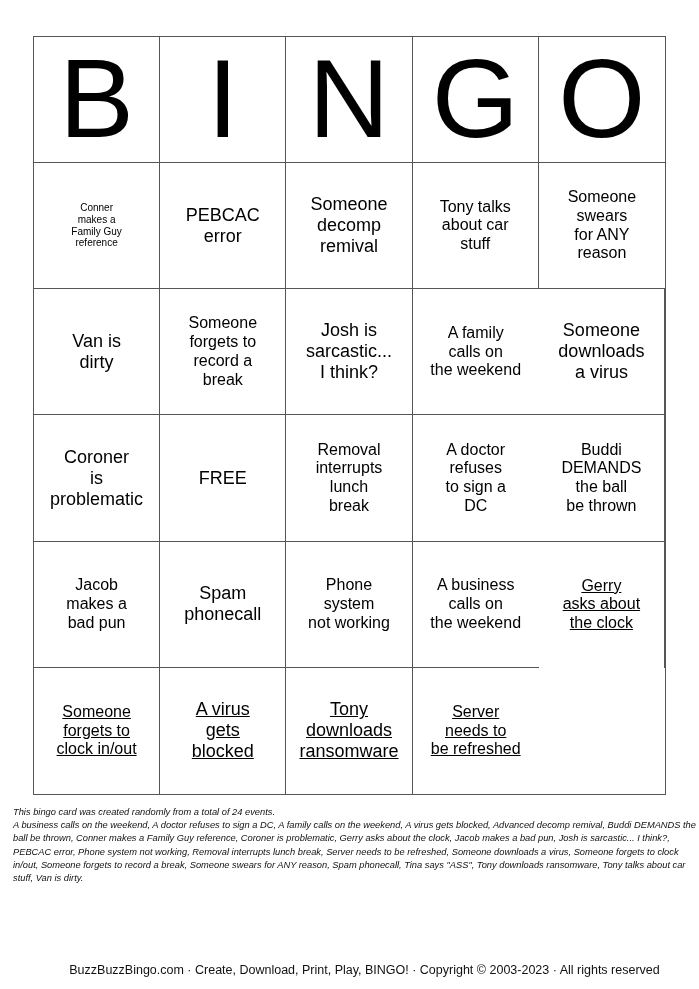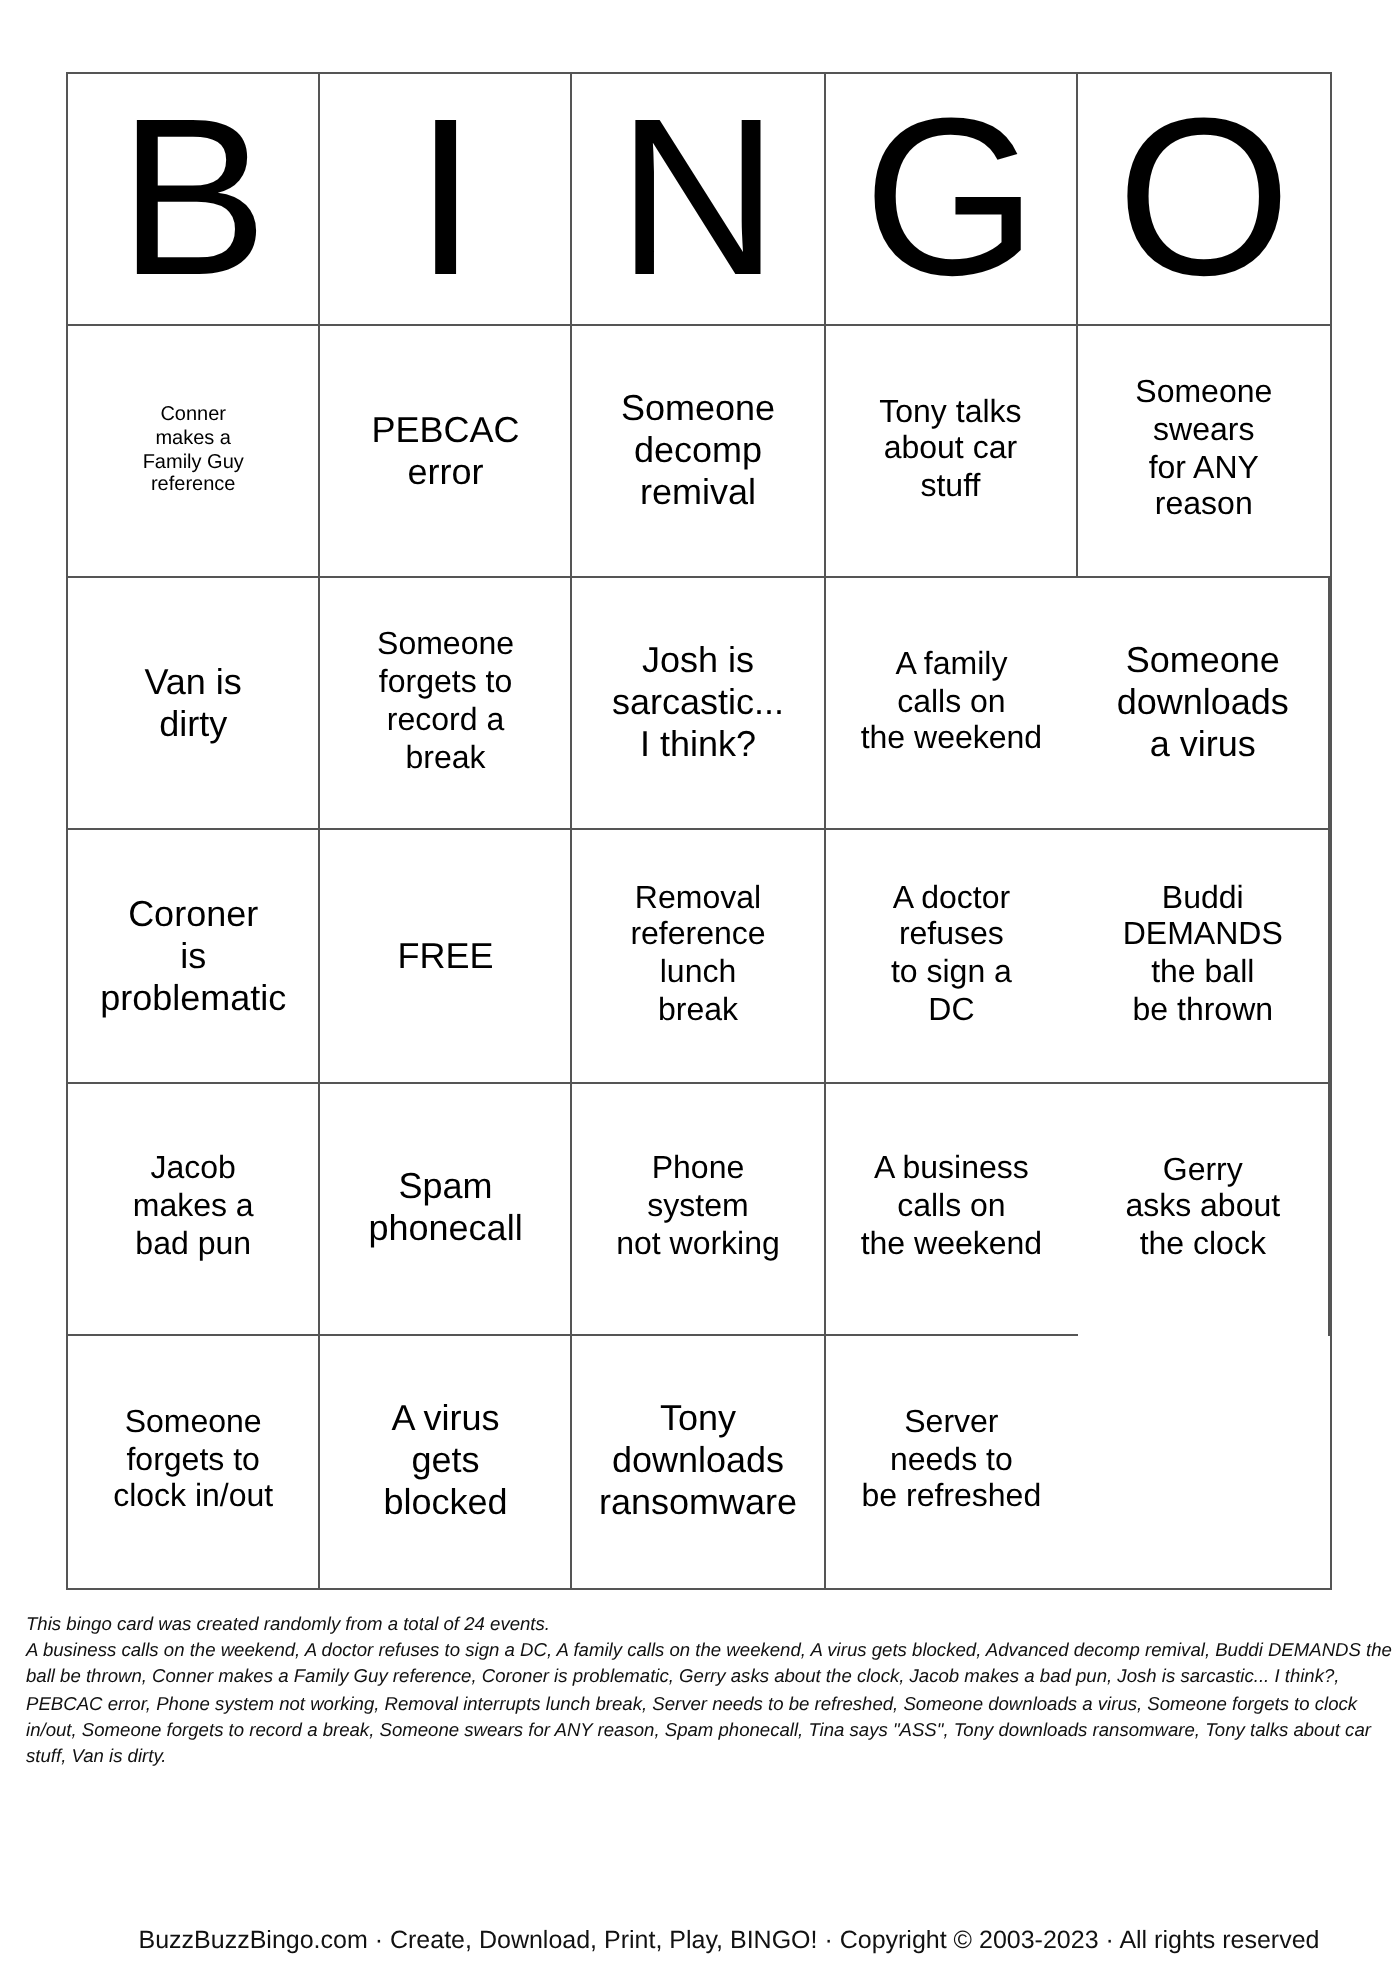--- a/index.html
+++ b/index.html
@@ -1,20 +1,20 @@
 <!DOCTYPE html>
 <html><head>
   <meta charset="utf-8">
   <style>
     html, body { margin: 0; padding: 0; background: #ffffff; }
     body { width: 699px; height: 989px; position: relative; font-family: "Liberation Sans", sans-serif; color: #000; overflow: hidden; }
     .card { position: absolute; left: 33px; top: 36px; width: 633px; height: 759px; border: 1px solid #555; box-sizing: border-box; display: grid; grid-template-columns: repeat(5, 1fr); grid-template-rows: repeat(6, 1fr); }
     .cell { border-right: 1px solid #555; border-bottom: 1px solid #555; display: flex; align-items: center; justify-content: center; text-align: center; box-sizing: border-box; padding: 4px; }
     .cell.last-col { border-right: none; }
-    .cell.last-row { border-bottom: none; }
+    .cell.last-row { border-bottom: none; text-decoration: underline; }
     .header-cell { font-size: 112px; line-height: 1; font-weight: normal; padding-top: 2px; }
     .cell-text { white-space: pre-line; line-height: 1.17; }
     .fs-sm { font-size: 10px; }
     .fs-md { font-size: 16px; }
     .fs-lg { font-size: 18px; }
     .footer-info { position: absolute; left: 13px; top: 806px; width: 684px; font-size: 9.3px; line-height: 1.42; color: #111; font-style: italic; }
     .footer-bottom { position: absolute; left: 0; top: 963px; width: 699px; text-align: center; font-size: 12.5px; color: #111; margin-left: 15px; }
   </style>
 </head>
 <body>
@@ -79,21 +79,21 @@
     <div class="cell">
       <span class="cell-text fs-lg">Coroner
 is
 problematic</span>
     </div>
     <div class="cell">
       <span class="cell-text fs-lg">FREE</span>
     </div>
     <div class="cell">
       <span class="cell-text fs-md">Removal
-reference
+interrupts
 lunch
 break</span>
     </div>
     <div class="cell last-col">
       <span class="cell-text fs-md">A doctor
 refuses
 to sign a
 DC</span>
     </div>
     <div class="cell">

